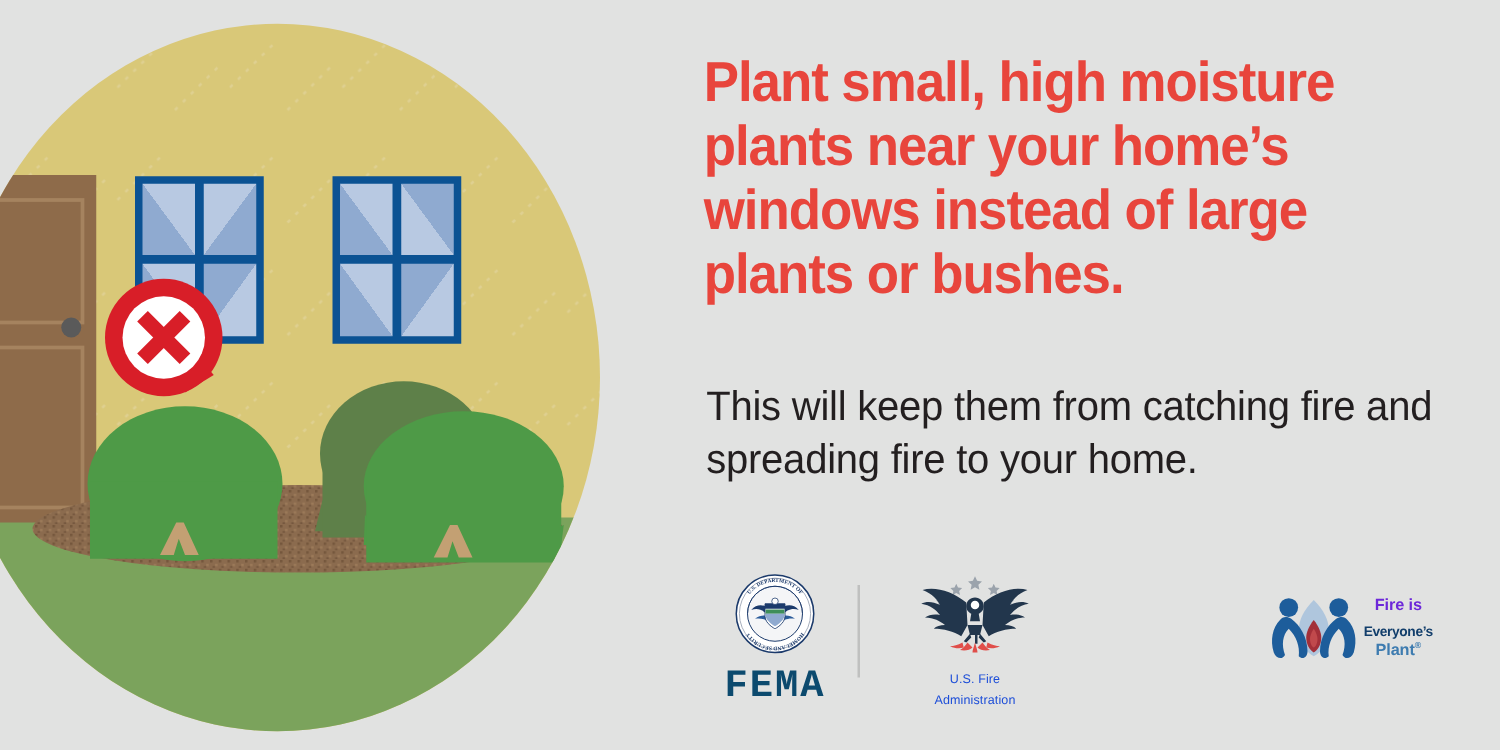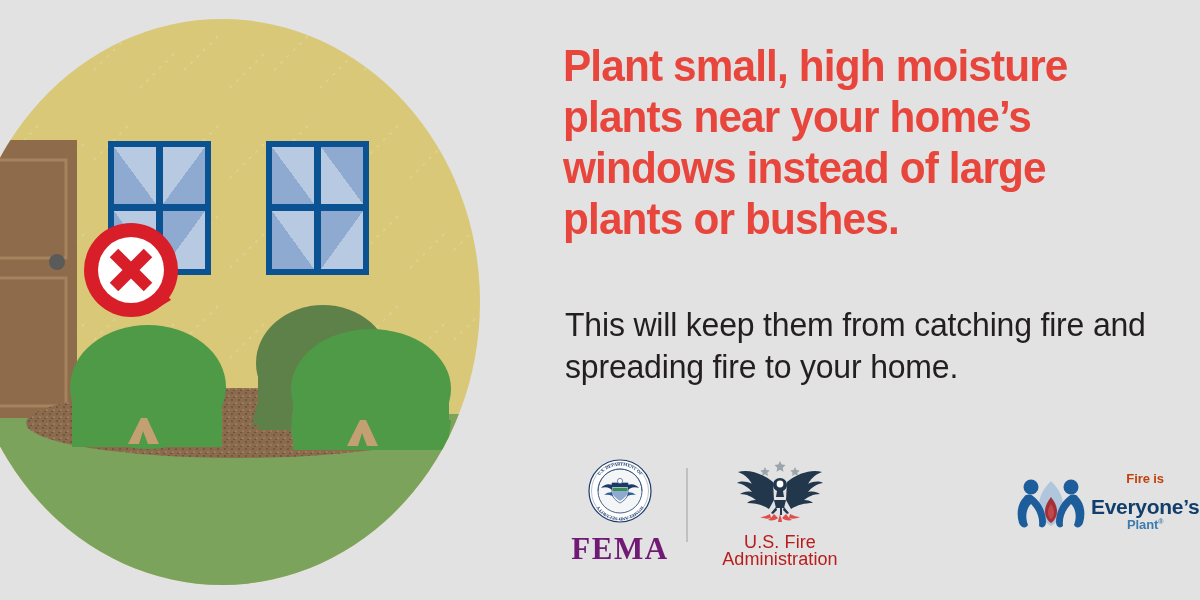--- a/index.html
+++ b/index.html
@@ -39,47 +39,47 @@
     transform:scaleX(0.97);
     transform-origin:left top;
   }
 
   
   #logos { position:absolute; left:0; top:450px; width:637px; height:130px; }
   .logo-block { position:absolute; text-align:center; }
 
   #fema-logo { left:-8px; top:8px; width:130px; }
   #fema-wordmark {
-    font-family:Liberation Serif, serif;
+    font-family:Liberation Mono, monospace;
     font-weight:bold;
-    color:#701a75;
+    color:#0c4a6e;
     font-size:31px;
     letter-spacing:1.6px;
     margin-top:3px;
   }
 
   #divider {
     position:absolute; left:123px; top:18px;
     width:2px; height:74px; background:#BFC0BF;
   }
 
   #usfa-logo { left:147px; top:6px; width:140px; }
   #usfa-label {
-    color:#b91c1c;
-    font-size:18px;
+    color:#1d4ed8;
+    font-size:10px;
     line-height:17px;
     margin-top:2px;
     letter-spacing:0.1px;
   }
 
   #fief-logo { left:452px; top:22px; width:185px; height:68px; }
   #fief-logo .row { display:flex; align-items:center; }
   #fief-text { margin-left:4px; line-height:1.0; }
-  #fief-text .l1 { color:#c2410c; font-size:13px; font-weight:bold; letter-spacing:-0.1px; }
-  #fief-text .l2 { color:#123E6B; font-size:21px; font-weight:bold; letter-spacing:-0.3px; margin-top:11px;}
+  #fief-text .l1 { color:#6d28d9; font-size:13px; font-weight:bold; letter-spacing:-0.1px; }
+  #fief-text .l2 { color:#123E6B; font-size:11px; font-weight:bold; letter-spacing:-0.3px; margin-top:11px;}
   #fief-text .l3 { color:#3E7CB0; font-size:13px; font-weight:bold; letter-spacing:-0.1px; margin-top:1px;}
   #fief-text .l3 sup { font-size:7px; vertical-align:super; }
 </style>
 </head>
 <body>
 
 <div id="illustration">
 <svg width="520" height="600" viewBox="0 0 520 600">
   <defs>
     <clipPath id="sceneClip">

